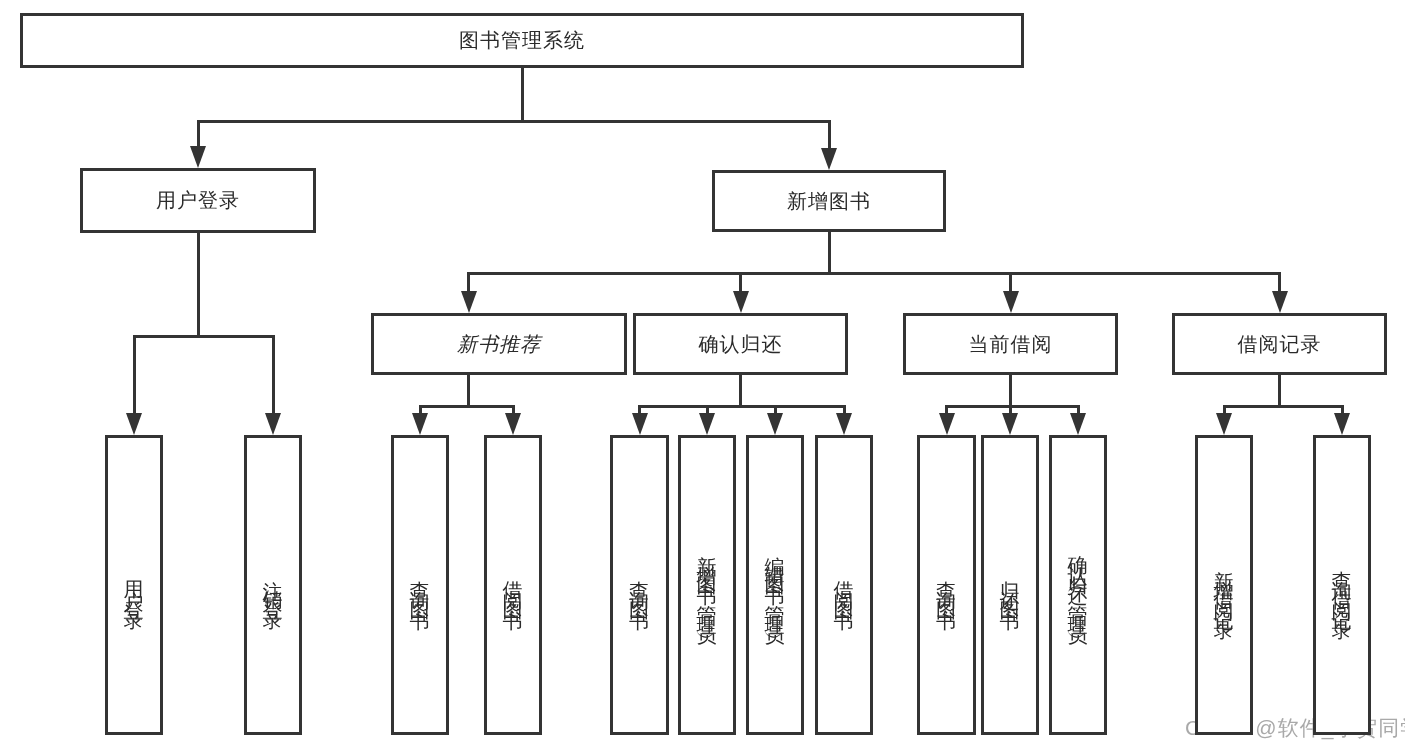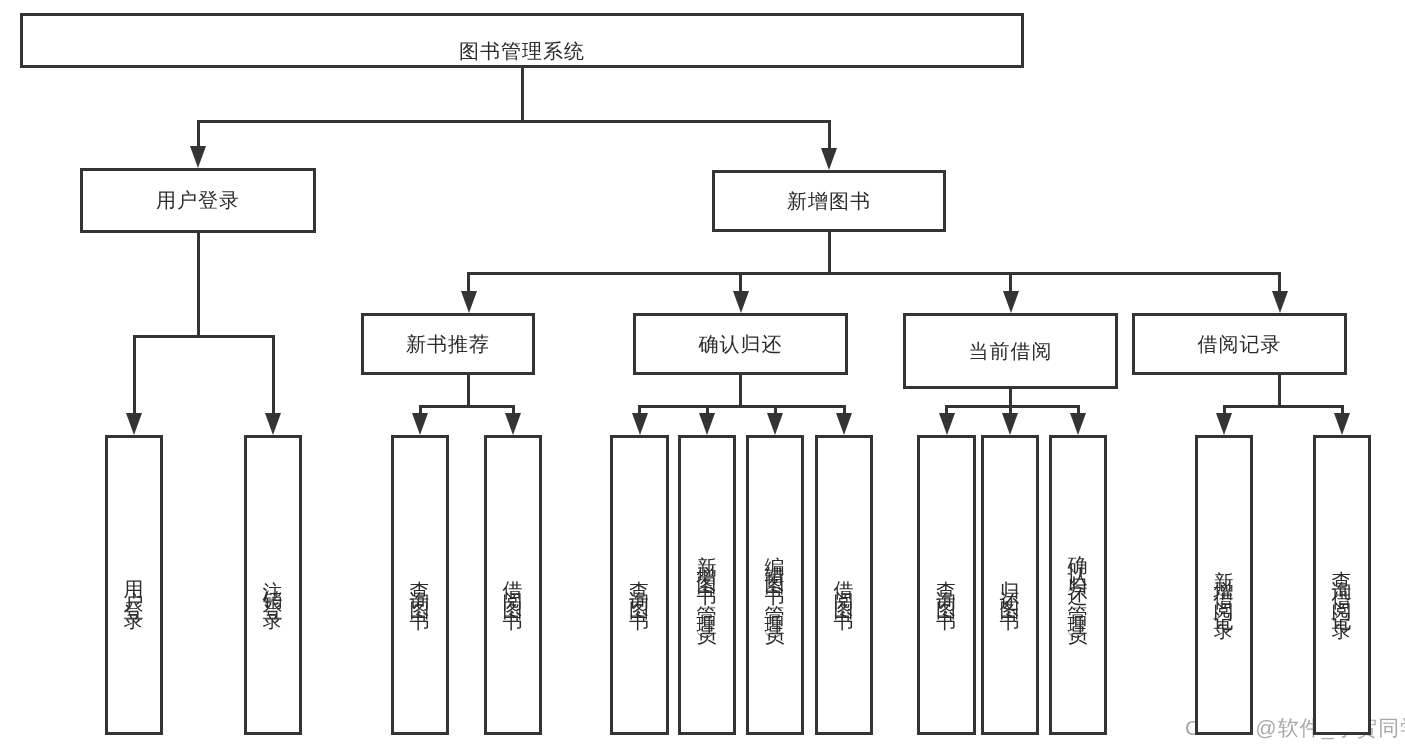--- a/index.html
+++ b/index.html
@@ -103,39 +103,39 @@
     <div class="cline" style="left: 1008.5px; top: 405px; width: 3px; height: 10px;"></div>
     <div class="arrow" style="left: 1002px; top: 413px;"></div>
     <div class="cline" style="left: 1076.5px; top: 405px; width: 3px; height: 10px;"></div>
     <div class="arrow" style="left: 1070px; top: 413px;"></div>
     <div class="cline" style="left: 1278px; top: 374px; width: 3px; height: 34px;"></div>
     <div class="cline" style="left: 1222.5px; top: 405px; width: 121px; height: 3px;"></div>
     <div class="cline" style="left: 1222.5px; top: 405px; width: 3px; height: 10px;"></div>
     <div class="arrow" style="left: 1216px; top: 413px;"></div>
     <div class="cline" style="left: 1340.5px; top: 405px; width: 3px; height: 10px;"></div>
     <div class="arrow" style="left: 1334px; top: 413px;"></div>
-    <div class="node horiz" style="left: 20px; top: 13px; width: 1004px; height: 55px; align-items: flex-end;">
+    <div class="node horiz" style="left: 20px; top: 13px; width: 1004px; height: 55px;">
       <span class="lbl">图书管理系统</span>
     </div>
     <div class="node horiz" style="left: 80px; top: 168px; width: 236px; height: 65px;">
       <span class="lbl">用户登录</span>
     </div>
     <div class="node horiz" style="left: 712px; top: 170px; width: 234px; height: 62px;">
       <span class="lbl">新增图书</span>
     </div>
-    <div class="node horiz" style="left: 361px; top: 313px; width: 174px; height: 62px;">
+    <div class="node horiz" style="left: 371px; top: 313px; width: 256px; height: 62px; font-style: italic;">
       <span class="lbl">新书推荐</span>
     </div>
     <div class="node horiz" style="left: 633px; top: 313px; width: 215px; height: 62px;">
       <span class="lbl">确认归还</span>
     </div>
-    <div class="node horiz" style="left: 903px; top: 313px; width: 215px; height: 76px;">
+    <div class="node horiz" style="left: 903px; top: 313px; width: 215px; height: 62px;">
       <span class="lbl">当前借阅</span>
     </div>
-    <div class="node horiz" style="left: 1132px; top: 313px; width: 215px; height: 62px;">
+    <div class="node horiz" style="left: 1172px; top: 313px; width: 215px; height: 62px;">
       <span class="lbl">借阅记录</span>
     </div>
     <div class="node vert" style="left: 105px; top: 435px; width: 58px; height: 300px;">
       <span class="lbl">用户登录</span>
     </div>
     <div class="node vert" style="left: 244px; top: 435px; width: 58px; height: 300px;">
       <span class="lbl">注销登录</span>
     </div>
     <div class="node vert" style="left: 391px; top: 435px; width: 58px; height: 300px;">
       <span class="lbl">查询图书</span>

